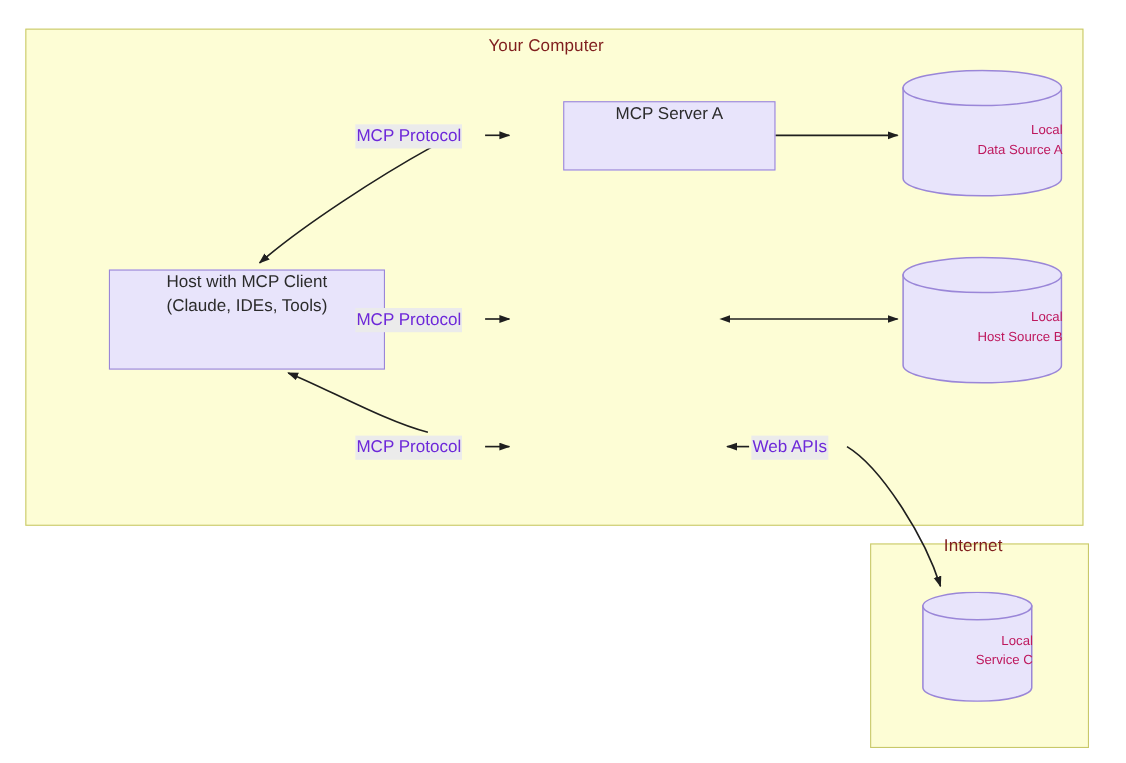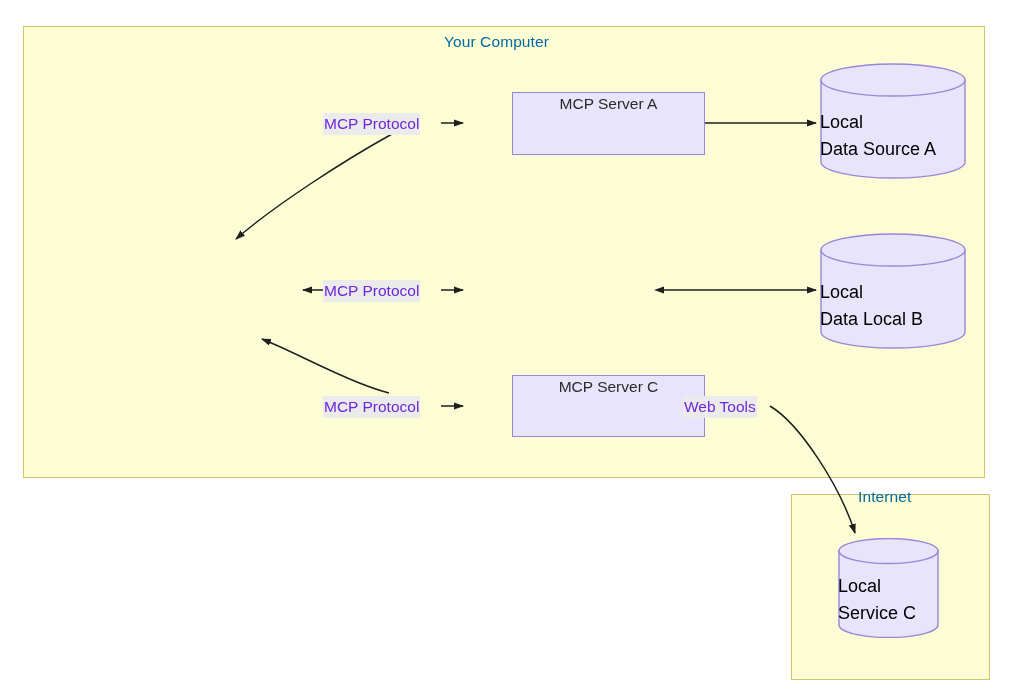--- a/index.html
+++ b/index.html
@@ -27,21 +27,21 @@
   
   .group-box {
     position: absolute;
     background: #fdfdd5;
     border: 1.6px solid #c8c86a;
     box-sizing: border-box;
   }
   .group-title {
     position: absolute;
     font-size: 15.5px;
-    color: #0369a1;
+    color: #7f1d1d;
     white-space: nowrap;
     letter-spacing: .1px;
   }
   
   .node-box {
     position: absolute;
     background: #e8e4fb;
     border: 1.4px solid #9a86d8;
     box-sizing: border-box;
     display: flex;
@@ -57,23 +57,23 @@
     display: block;
   }
   
   .cyl {
     position: absolute;
   }
   .cyl-label {
     position: absolute;
     left: 0;
     width: 100%;
-    text-align: left;
-    font-size: 18px;
-    color: #000000;
+    text-align: right;
+    font-size: 12px;
+    color: #be185d;
     line-height: 1.5;
     pointer-events: none;
   }
   
   .edge-label {
     position: absolute;
     background: #ebebeb;
     font-size: 15.5px;
     color: #6d28d9;
     white-space: nowrap;
@@ -118,64 +118,67 @@
       <path d="M 389,393 C 350,383 295,352 262,339" marker-end="url(#arrowEnd)"></path>
 
       <line x1="441" y1="406" x2="463" y2="406" marker-end="url(#arrowEnd)"></line>
 
       <line x1="681" y1="406" x2="661" y2="406" marker-end="url(#arrowEnd)"></line>
 
       <path d="M 770,406 C 800,424 840,486 855,533" marker-end="url(#arrowEnd)"></path>
     </g>
   </svg>
 
+  <div class="node-box" style="left:52px; top:245px; width:251px; height:91px;">
+    <span class="lines">
+      <span>Host with MCP Client</span><br>
+      <span>(Claude, IDEs, Tools)</span>
+    </span>
+  </div>
 
   <div class="node-box" style="left:465px; top:92px; width:193px; height:63px;">
     <span>MCP Server A</span>
   </div>
 
 
-  <div class="node-box" style="left:465px; top:375px; width:193px; height:62px;">
-    <span>MCP Server C</span>
-  </div>
 
   <div class="cyl" style="left:820px; top:63px; width:146px; height:116px;">
     <svg width="146" height="116" viewBox="0 0 146 116" xmlns="http://www.w3.org/2000/svg">
       <path d="M1,17 L1,99 A72,16 0 0 0 145,99 L145,17 Z" fill="#e8e4fb" stroke="#9a86d8" stroke-width="1.4"></path>
       <ellipse cx="73" cy="17" rx="72" ry="16" fill="#e8e4fb" stroke="#9a86d8" stroke-width="1.4"></ellipse>
     </svg>
     <div class="cyl-label" style="top:46px;">
       <span>Local</span><br>
       <span>Data Source A</span>
     </div>
   </div>
 
   <div class="cyl" style="left:820px; top:233px; width:146px; height:116px;">
     <svg width="146" height="116" viewBox="0 0 146 116" xmlns="http://www.w3.org/2000/svg">
       <path d="M1,17 L1,99 A72,16 0 0 0 145,99 L145,17 Z" fill="#e8e4fb" stroke="#9a86d8" stroke-width="1.4"></path>
       <ellipse cx="73" cy="17" rx="72" ry="16" fill="#e8e4fb" stroke="#9a86d8" stroke-width="1.4"></ellipse>
     </svg>
     <div class="cyl-label" style="top:46px;">
       <span>Local</span><br>
-      <span>Data Local B</span>
+      <span>Host Source B</span>
     </div>
   </div>
 
   <div class="cyl" style="left:838px; top:538px; width:101px; height:100px;">
     <svg width="101" height="100" viewBox="0 0 101 100" xmlns="http://www.w3.org/2000/svg">
       <path d="M1,13 L1,87 A49.5,12.5 0 0 0 100,87 L100,13 Z" fill="#e8e4fb" stroke="#9a86d8" stroke-width="1.4"></path>
       <ellipse cx="50.5" cy="13" rx="49.5" ry="12.5" fill="#e8e4fb" stroke="#9a86d8" stroke-width="1.4"></ellipse>
     </svg>
     <div class="cyl-label" style="top:35px;">
       <span>Local</span><br>
       <span>Service C</span>
     </div>
   </div>
 
   <div class="edge-label" style="left:323px; top:113px;">MCP Protocol</div>
 
   <div class="edge-label" style="left:323px; top:280px;">MCP Protocol</div>
 
   <div class="edge-label" style="left:323px; top:396px;">MCP Protocol</div>
 
-  <div class="edge-label" style="left:683px; top:396px;">Web Tools</div>
+  <div class="edge-label" style="left:683px; top:396px;">Web APIs</div>
 
 </div>
 
 </body></html>

